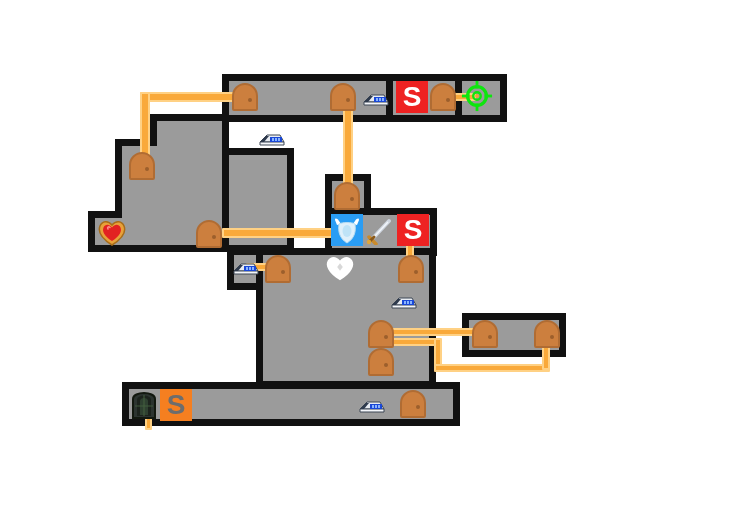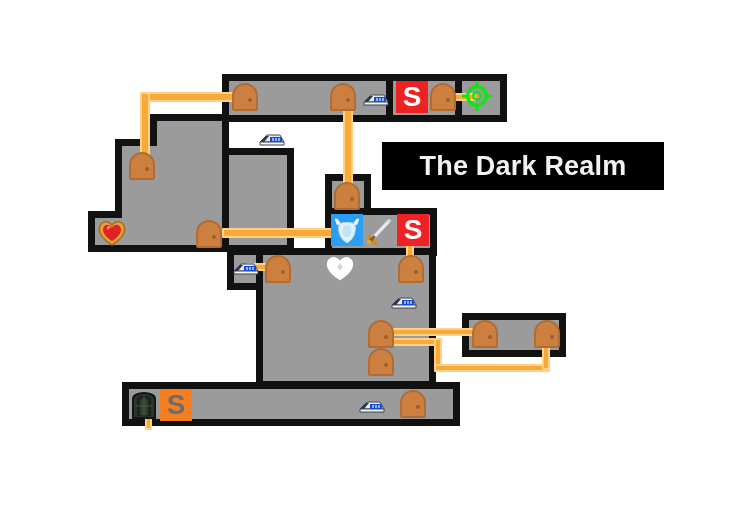--- a/index.html
+++ b/index.html
@@ -316,17 +316,14 @@
   <div class="tile-icon" style="left:128px; top:387px;">
     <svg width="30" height="34" viewBox="0 0 30 34" aria-hidden="true">
       <path d="M4 32 L4 13 C4 5 26 5 26 13 L26 32 Z" fill="#2c3430" stroke="#12180f" stroke-width="2"></path>
       <path d="M8 30 L8 14 C8 8 22 8 22 14 L22 30 Z" fill="#1c231d"></path>
       <path d="M11 29 L11 15 C11 11 19 11 19 15 L19 29 Z" fill="#39503a" opacity="0.65"></path>
       <line x1="15" y1="9" x2="15" y2="30" stroke="#44603f" stroke-width="1"></line>
       <line x1="6" y1="20" x2="24" y2="20" stroke="#44603f" stroke-width="0.9"></line>
     </svg>
   </div>
 
-  <div id="title-banner">
-    <span class="title-text">The Dark Realm</span>
-  </div>
 
 </div>
 
 </body></html>

